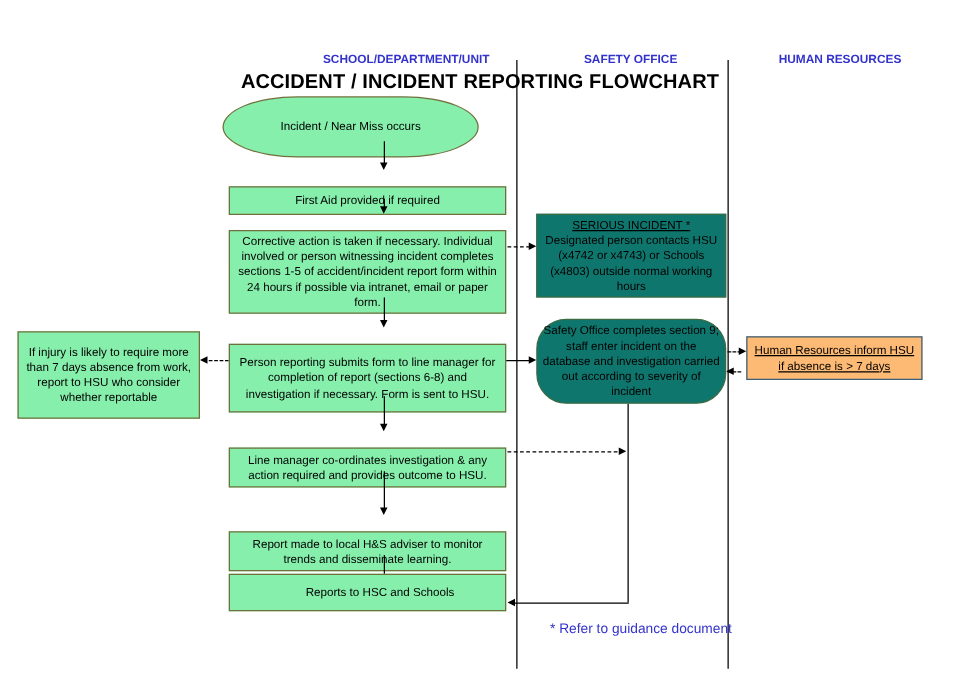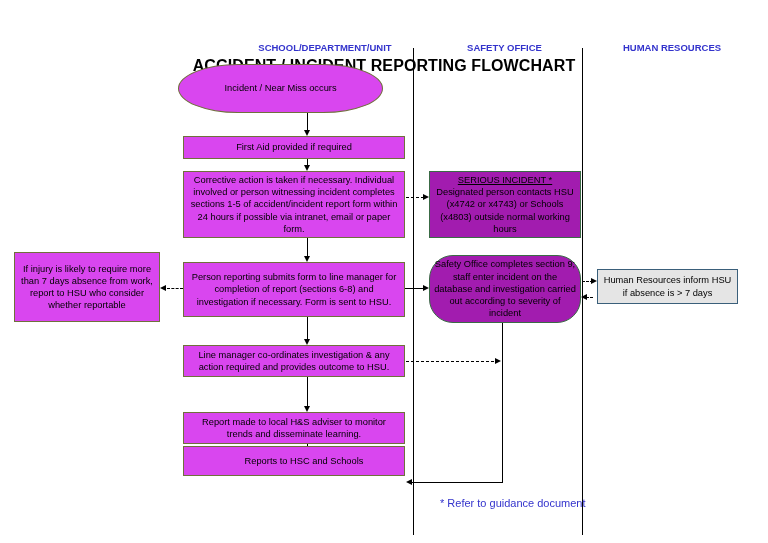--- a/index.html
+++ b/index.html
@@ -55,23 +55,23 @@
     border: 1px solid #6b6b47;
     display: flex;
     align-items: center;
     justify-content: center;
     text-align: center;
     font-size: 9.3px;
     line-height: 12.2px;
     color: #000000;
     padding: 2px 4px;
   }
-  .node.yellow { background: #d946ef; border-color: #70703c; }
-  .node.green  { background: #a21caf; border-color: #3a6b45; }
-  .node.blue   { background: #e5e5e5; border-color: #3a5f7a; }
+  .node.yellow { background: #86efac; border-color: #70703c; margin-top: 13px; }
+  .node.green  { background: #0f766e; border-color: #3a6b45; }
+  .node.blue   { background: #fdba74; border-color: #3a5f7a; text-decoration: underline; }
   .node.terminator { border-radius: 60px / 50%; }
 
   .node .inner { width: 100%; }
   .node .hdr { text-decoration: underline; }
 
   
   .line {
     position: absolute;
     background: #000000;
   }

